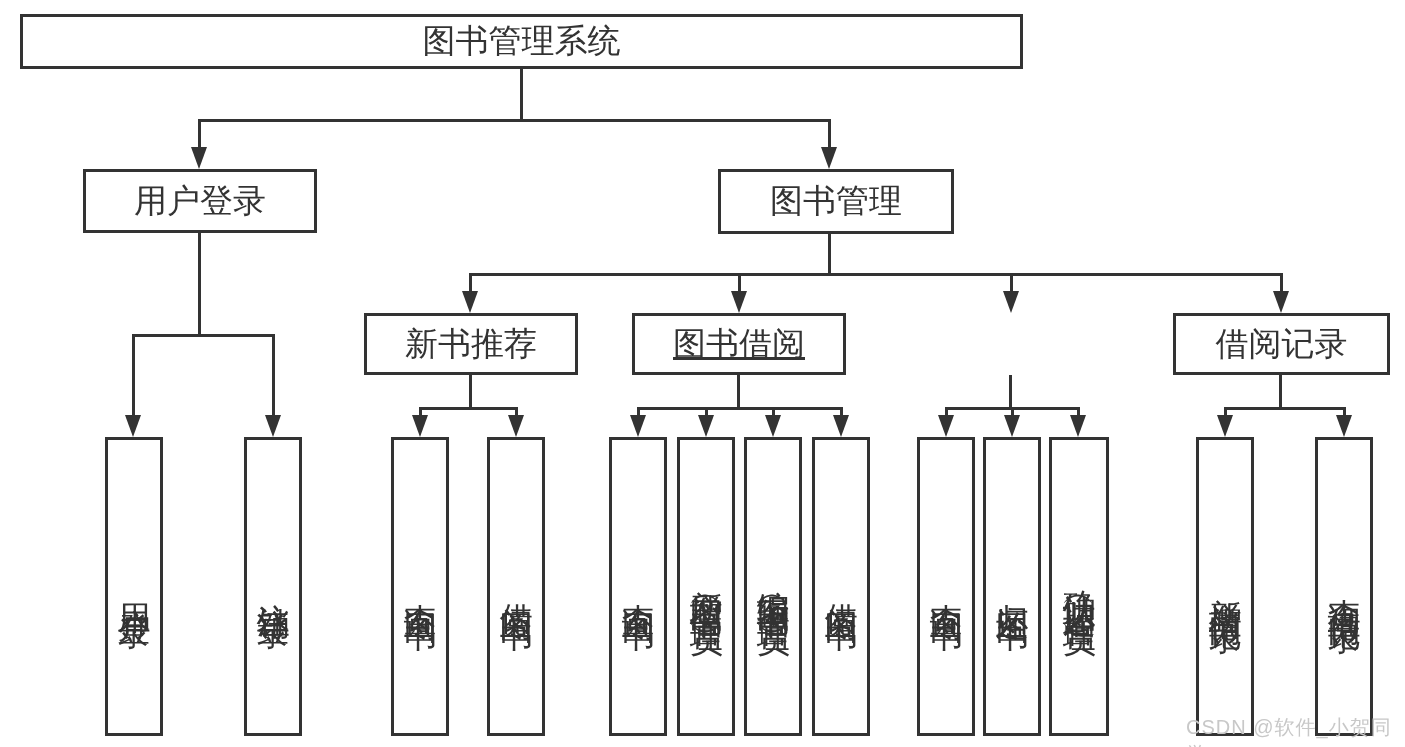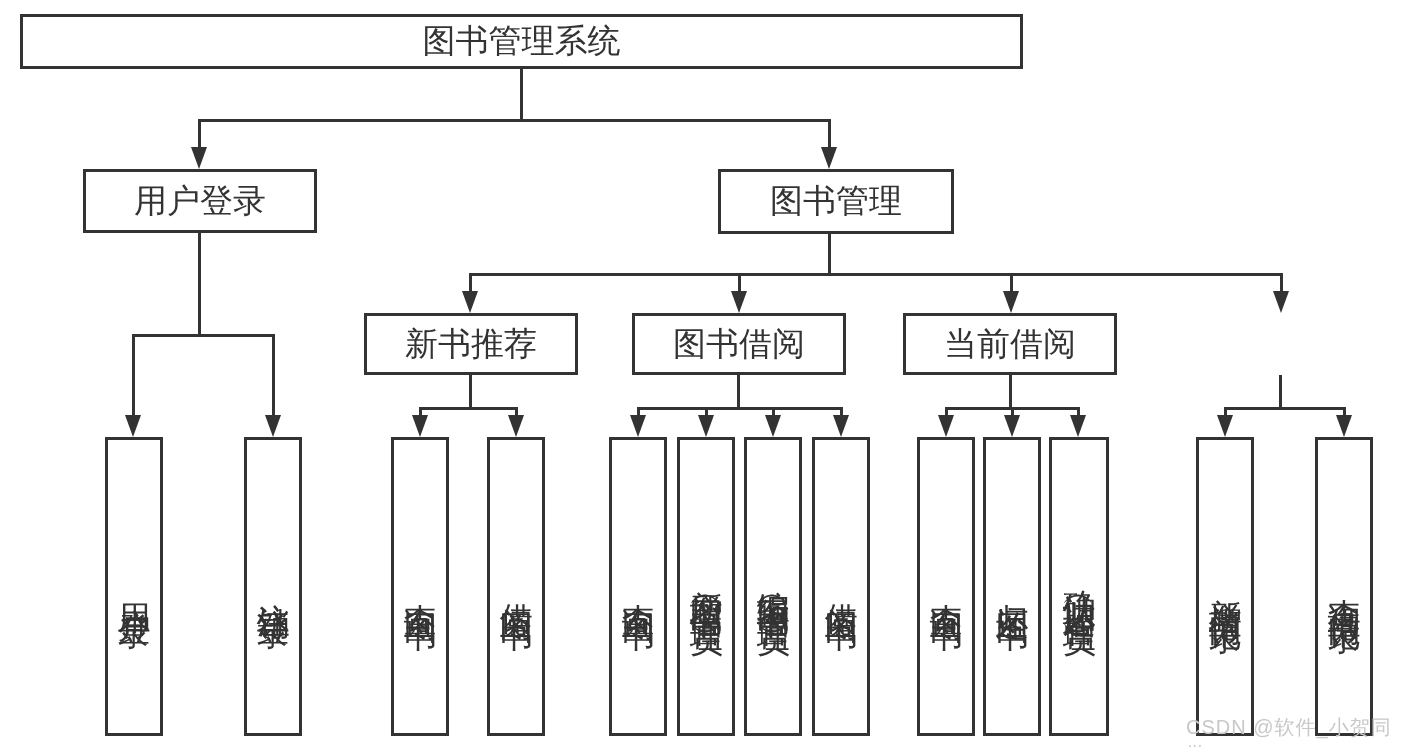--- a/index.html
+++ b/index.html
@@ -57,22 +57,22 @@
   <div class="vl" style="left:469px;top:273px;height:20px;"></div>
   <div class="arrow" style="left:462px;top:291px;"></div>
   <div class="vl" style="left:738px;top:273px;height:20px;"></div>
   <div class="arrow" style="left:731px;top:291px;"></div>
   <div class="vl" style="left:1010px;top:273px;height:20px;"></div>
   <div class="arrow" style="left:1003px;top:291px;"></div>
   <div class="vl" style="left:1280px;top:273px;height:20px;"></div>
   <div class="arrow" style="left:1273px;top:291px;"></div>
 
   <div class="box" style="left:364px;top:313px;width:214px;height:62px;">新书推荐</div>
-  <div class="box" style="left:632px;top:313px;width:214px;height:62px;">图书借阅</div>
-  <div class="box" style="left:903px;top:313px;width:214px;height:62px;">当前借阅</div>
+  <div class="box" style="left:632px;top:313px;width:214px;height:62px;text-decoration:underline;">图书借阅</div>
+  <div class="box" style="left:1173px;top:313px;width:217px;height:62px;">借阅记录</div>
 
   <div class="vl" style="left:469px;top:375px;height:32px;"></div>
   <div class="hl" style="left:420px;top:407px;width:97px;"></div>
   <div class="vl" style="left:419px;top:407px;height:10px;"></div>
   <div class="arrow" style="left:412px;top:415px;"></div>
   <div class="vl" style="left:515px;top:407px;height:10px;"></div>
   <div class="arrow" style="left:508px;top:415px;"></div>
 
   <div class="vl" style="left:737px;top:375px;height:32px;"></div>
   <div class="hl" style="left:638px;top:407px;width:204px;"></div>

